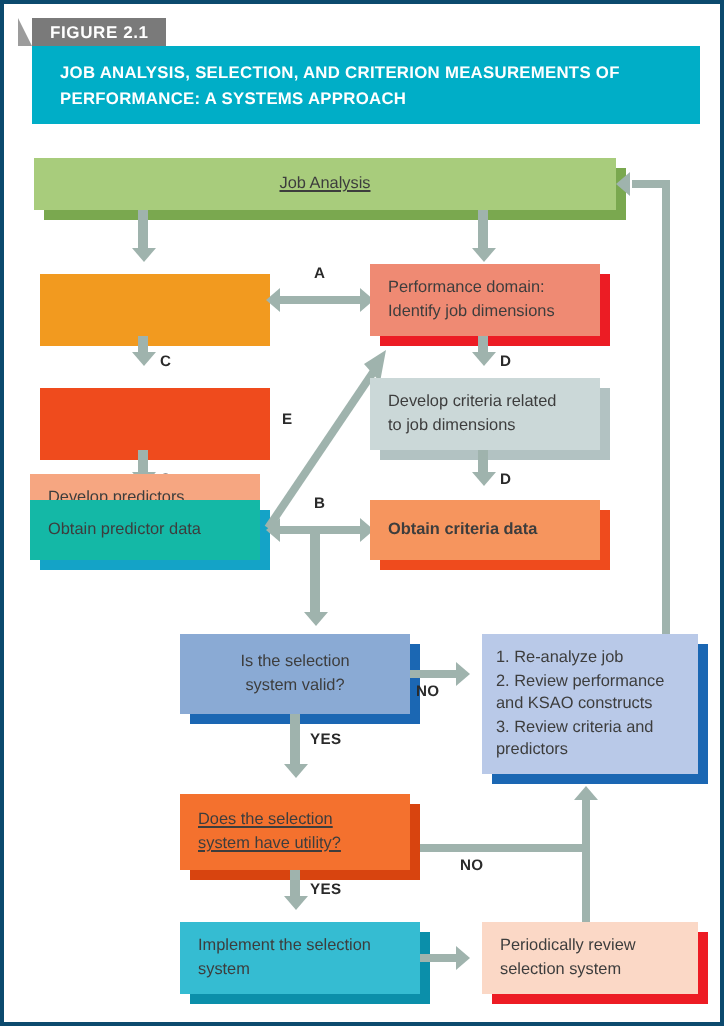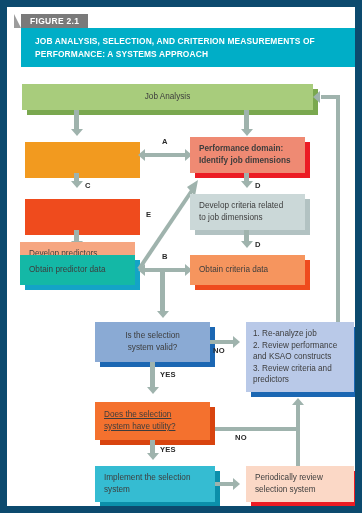--- a/index.html
+++ b/index.html
@@ -6,21 +6,21 @@
   body{
     width:362px;height:513px;
     background:#ffffff;
     font-family:"Liberation Sans","DejaVu Sans",sans-serif;
     overflow:hidden;
   }
   #page{
     position:relative;
     width:362px;height:513px;
     box-sizing:border-box;
-    border:7px solid #0c4a6e;
+    border:2px solid #0c4a6e;
     background:#ffffff;
     overflow:hidden;
   }
 
   
   .fig-tab{
     position:absolute;left:14px;top:7px;
     height:14px;
     padding:0 9px 0 9px;
     background:#7a7a7a;
@@ -59,21 +59,21 @@
     box-sizing:border-box;
     font-size:8.2px;
     line-height:12px;
     color:#3d3d3d;
     padding:6px 9px;
     display:flex;
     flex-direction:column;
     justify-content:center;
     white-space:pre-line;
   }
-  .node.center{align-items:center;text-align:right;}
+  .node.center{align-items:center;text-align:right;text-decoration:underline;}
   .shadow{
     position:absolute;
     z-index:0;
   }
 
   
   .vline{position:absolute;background:#9fb3ad;}
   .hline{position:absolute;background:#9fb3ad;}
   .arrow-d,.arrow-u,.arrow-l,.arrow-r{
     position:absolute;width:0;height:0;border-style:solid;
@@ -101,36 +101,36 @@
   <div class="fig-tab">FIGURE 2.1</div>
   <div class="fig-title">JOB ANALYSIS, SELECTION, AND CRITERION MEASUREMENTS OF PERFORMANCE:
 A SYSTEMS APPROACH</div>
 
   <div class="shadow" style="left:20px;top:82px;width:291px;height:26px;background:#7aa84f;"></div>
   <div class="node center" style="left:15px;top:77px;width:291px;height:26px;background:#a8cc7c;z-index:2;">Job Analysis</div>
 
   <div class="shadow" style="left:18px;top:135px;width:115px;height:36px;background:#f29a1f;"></div>
 
   <div class="shadow" style="left:188px;top:135px;width:115px;height:36px;background:#ec1c24;"></div>
-  <div class="node" style="left:183px;top:130px;width:115px;height:36px;background:#ef8a73;z-index:2;font-weight:bold;">Performance domain:
+  <div class="node" style="left:183px;top:130px;width:115px;height:36px;background:#ef8a73;z-index:2;">Performance domain:
 Identify job dimensions</div>
 
   <div class="shadow" style="left:18px;top:192px;width:115px;height:36px;background:#ef4b1d;"></div>
   <div class="node" style="left:13px;top:187px;width:115px;height:36px;background:#f6a681;z-index:2;margin-top:48px;">Develop predictors
 related to KSAOs</div>
 
   <div class="shadow" style="left:188px;top:192px;width:115px;height:36px;background:#b2c2c2;"></div>
   <div class="node" style="left:183px;top:187px;width:115px;height:36px;background:#cbd8d8;z-index:2;">Develop criteria related
 to job dimensions</div>
 
   <div class="shadow" style="left:18px;top:253px;width:115px;height:30px;background:#14a3c7;"></div>
   <div class="node" style="left:13px;top:248px;width:115px;height:30px;background:#14b8a6;z-index:2;">Obtain predictor data</div>
 
   <div class="shadow" style="left:188px;top:253px;width:115px;height:30px;background:#ef4b1d;"></div>
-  <div class="node" style="left:183px;top:248px;width:115px;height:30px;background:#f6955e;z-index:2;">Obtain criteria data</div>
+  <div class="node" style="left:183px;top:248px;width:115px;height:30px;background:#f6955e;z-index:2;font-weight:bold;">Obtain criteria data</div>
 
   <div class="shadow" style="left:93px;top:320px;width:115px;height:40px;background:#1b67b3;"></div>
   <div class="node" style="left:88px;top:315px;width:115px;height:40px;background:#8aaad4;z-index:2;text-align:center;">Is the selection
 system valid?</div>
 
   <div class="shadow" style="left:244px;top:320px;width:108px;height:70px;background:#1b67b3;"></div>
   <div class="node" style="left:239px;top:315px;width:108px;height:70px;background:#b9c9e8;z-index:2;padding:5px 7px;line-height:11.5px;">1. Re-analyze job
 2. Review performance
      and KSAO constructs
 3. Review criteria and

